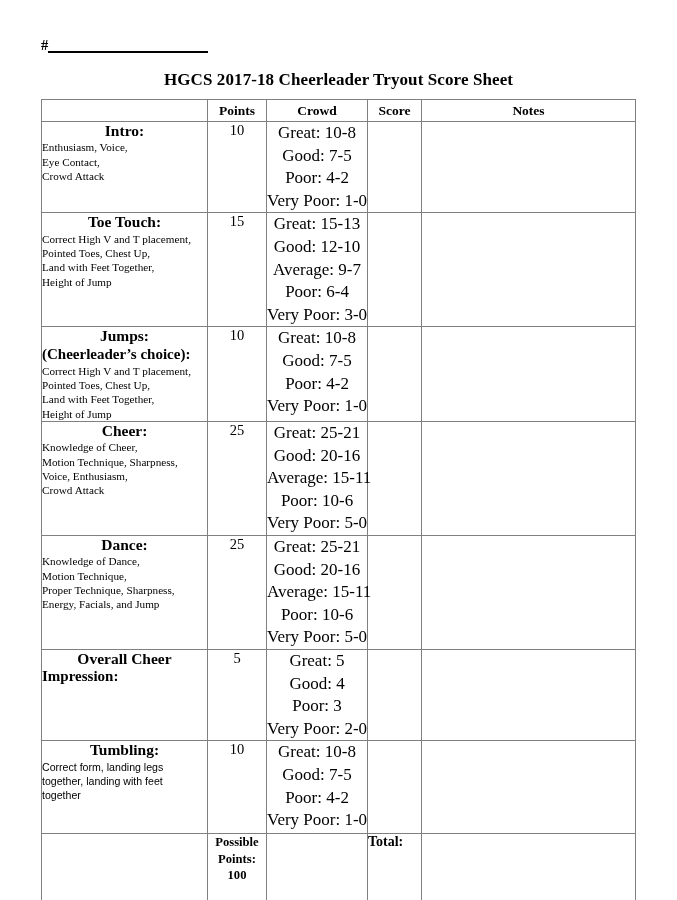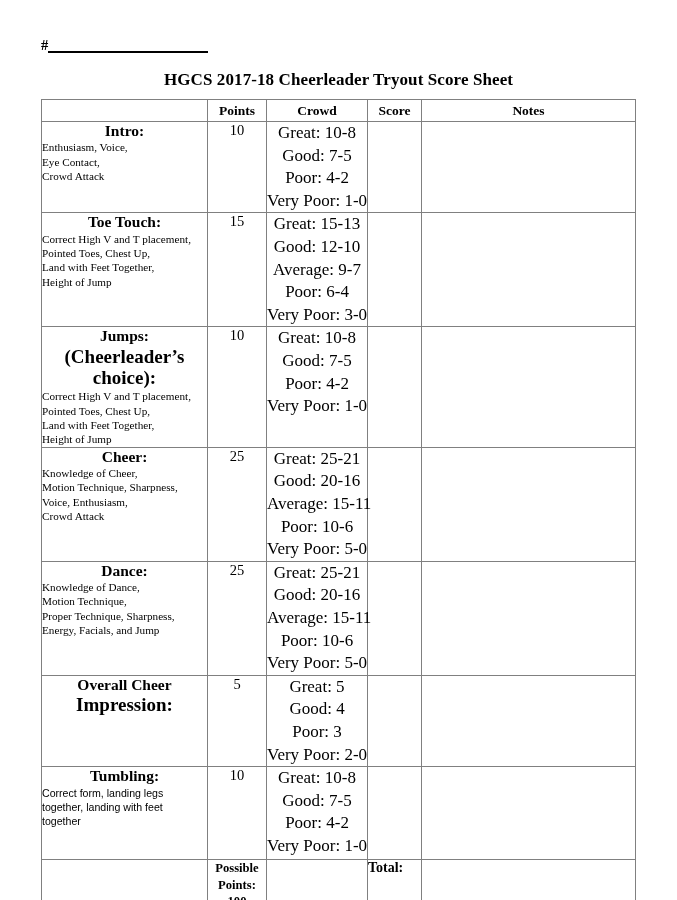--- a/index.html
+++ b/index.html
@@ -106,23 +106,22 @@
   .crit-title {
     display: block;
     text-align: center;
     font-weight: bold;
     font-size: 15.5px;
     line-height: 1.12;
     margin-bottom: 1px;
   }
   .crit-sub {
     display: block;
-    text-align: center;
-    font-weight: bold;
-    font-size: 19px;
+    font-weight: bold;
+    font-size: 15px;
     line-height: 1.12;
     margin-bottom: 1px;
   }
   .crit-desc {
     display: block;
     text-align: left;
     font-size: 11.2px;
     line-height: 1.28;
   }
   .crit-desc.sans {

